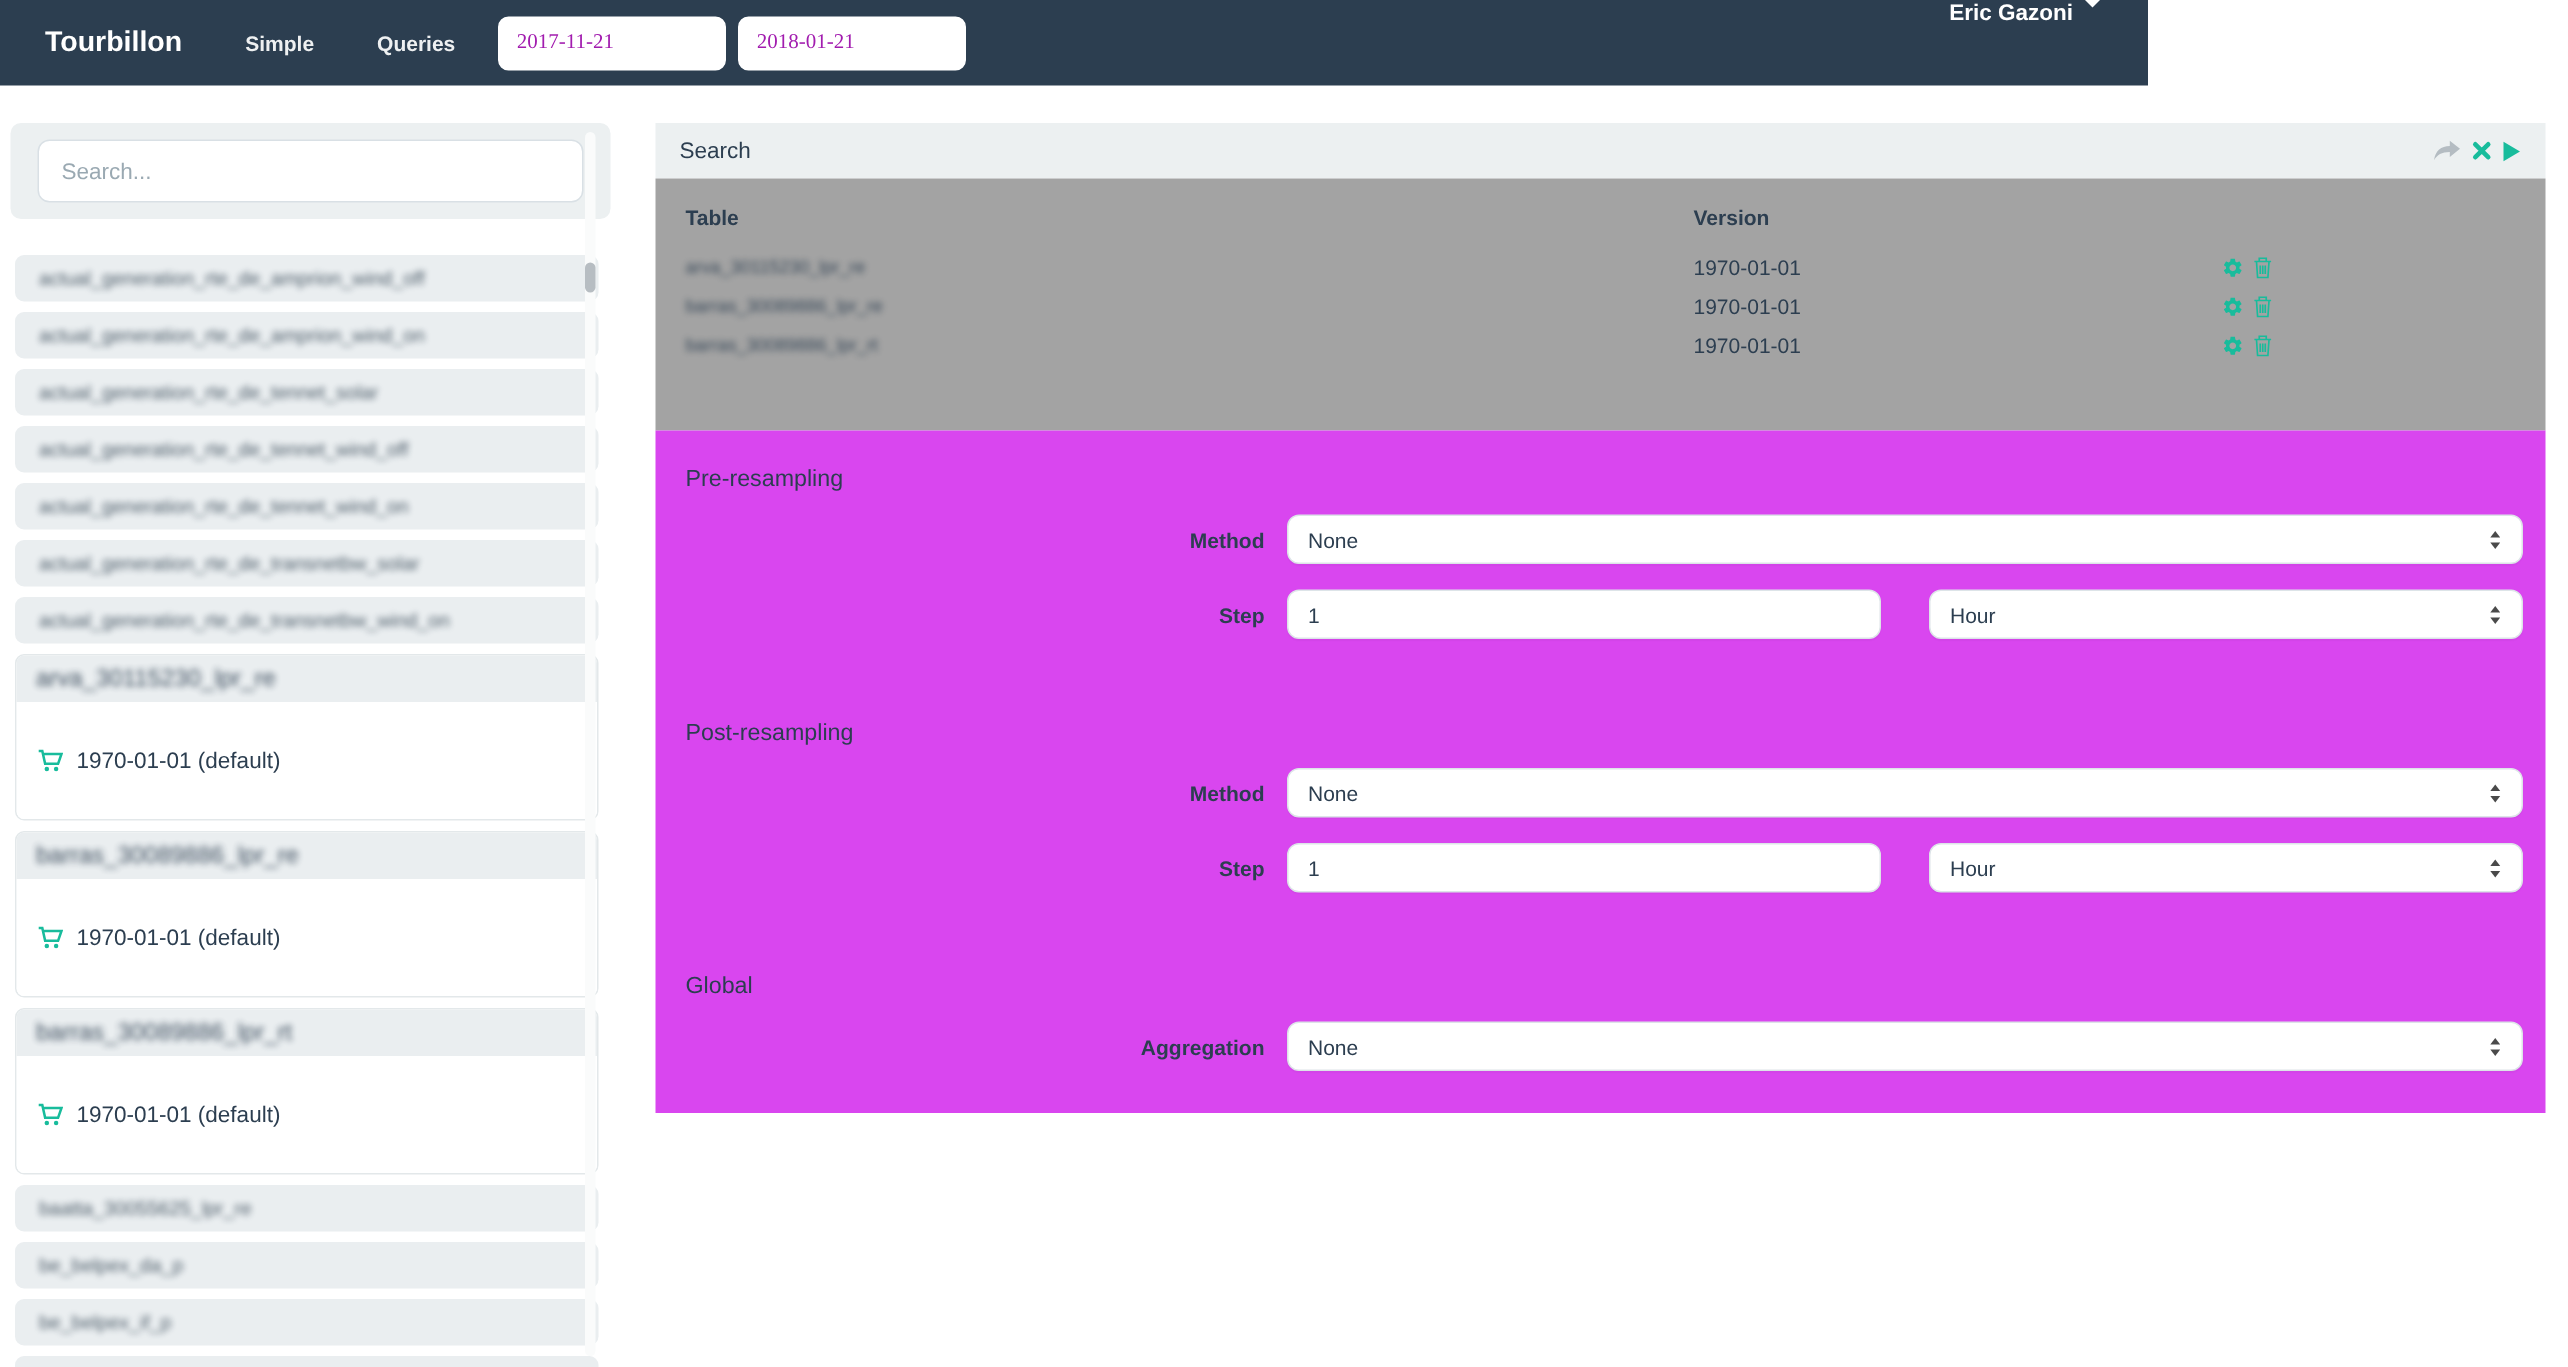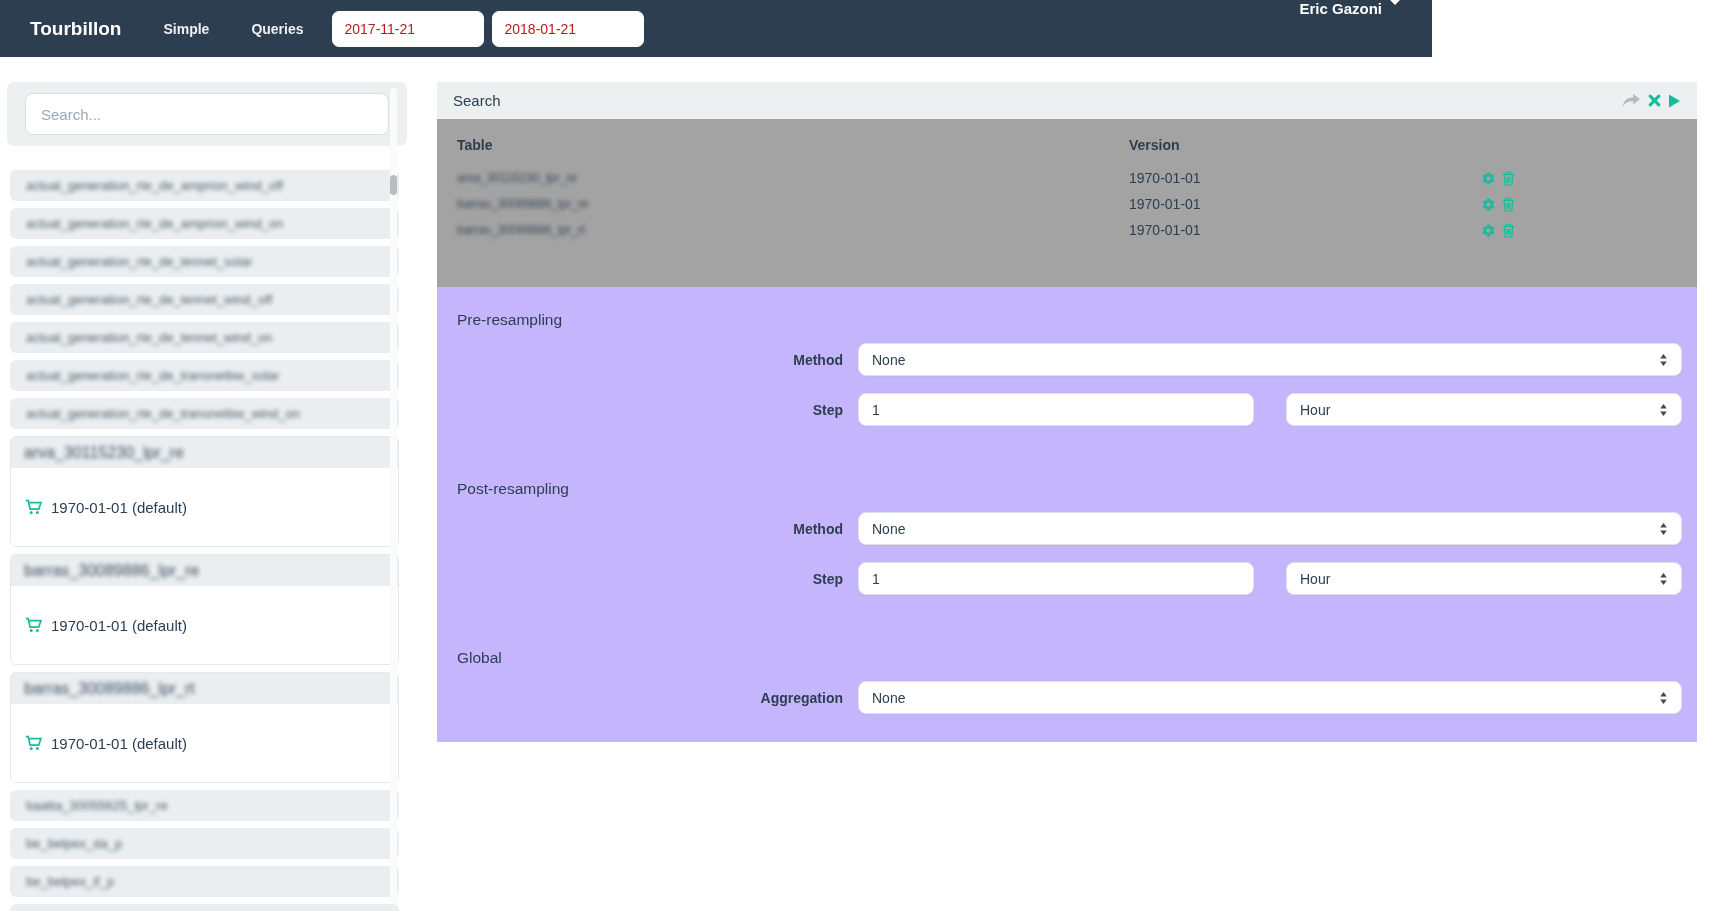--- a/index.html
+++ b/index.html
@@ -5,21 +5,21 @@
   * { margin:0; padding:0; box-sizing:border-box; }
   html,body { width:1712px; height:911px; overflow:hidden; background:#fff;
     font-family:"Liberation Sans", sans-serif; color:#2c3e50; }
 
   
   .navbar { position:absolute; left:0; top:0; width:1432px; height:57px;
     background:#2c3e50; display:flex; align-items:center; }
   .brand { color:#fff; font-size:19px; font-weight:bold; margin-left:30px; }
   .nav-link { color:rgba(255,255,255,.92); font-size:14px; font-weight:600; margin-left:42px; cursor:pointer; }
   .nav-date { height:36px; width:152px; margin-left:28px; border:1px solid #fff; border-radius:7px;
-    padding:0 12px; font-size:14px; color:#b91c1c; font-family:Liberation Sans, sans-serif; outline:none; }
+    padding:0 12px; font-size:14px; color:#a21caf; font-family:Liberation Serif, serif; outline:none; }
   .nav-date + .nav-date { margin-left:8px; }
   .nav-user { position:absolute; right:32px; top:0; height:57px; display:flex; align-items:flex-start;
     color:#fff; font-size:15px; font-weight:600; cursor:pointer; }
   .caret { width:0; height:0; border-left:5px solid transparent; border-right:5px solid transparent;
     border-top:5px solid #fff; margin-left:8px; }
 
   
   .sidebar { position:absolute; left:7px; top:82px; width:400px; }
   .search-panel { background:#ecf0f1; border-radius:7px; height:64px; padding:11px 18px; }
   .search-input { width:100%; height:42px; border:1px solid #d9e0e5; border-radius:8px; background:#fff;
@@ -53,21 +53,21 @@
   .basket-actions .icon-btn { display:flex; align-items:center; cursor:pointer; }
 
   .basket-body { background:#a3a3a3; padding:18px 20px 44px; }
   .btable { display:grid; grid-template-columns:672px 352px auto; row-gap:0; }
   .btable .hcell { font-size:14px; font-weight:bold; color:#2c3e50; padding-bottom:12px; }
   .btable .cell { font-size:14px; color:#2c3e50; height:26px; display:flex; align-items:center; }
   .btable .tname { font-size:12px; color:#44566 ; }
   .row-actions { display:flex; gap:6px; align-items:center; }
   .row-actions .icon-btn { display:flex; cursor:pointer; color:#18bc9c; }
 
-  .form-panel { background:#c4b5fd; padding:24px 15px 28px; }
+  .form-panel { background:#d946ef; padding:24px 15px 28px; }
   .section-title { font-size:15.5px; color:#2c3e50; margin:0 0 14px 5px; font-weight:normal; }
   .form-section { margin-bottom:0; }
   .form-section + .form-section { margin-top:54px; }
   .frow { display:grid; grid-template-columns:391px 1fr; column-gap:30px; align-items:center; margin-bottom:17px;gap:15px; }
   .frow:last-child { margin-bottom:0; }
   .flabel { text-align:right; font-size:14px; font-weight:bold; color:#2c3e50; }
   .fselect { height:33px; background:#fff; border:1px solid #dde4e8; border-radius:8px;
     display:flex; align-items:center; justify-content:space-between; padding:0 13px; font-size:14px;
     color:#2c3e50; cursor:pointer; box-shadow:0 1px 1px rgba(0,0,0,.03); }
   .split { display:flex; gap:32px; }

